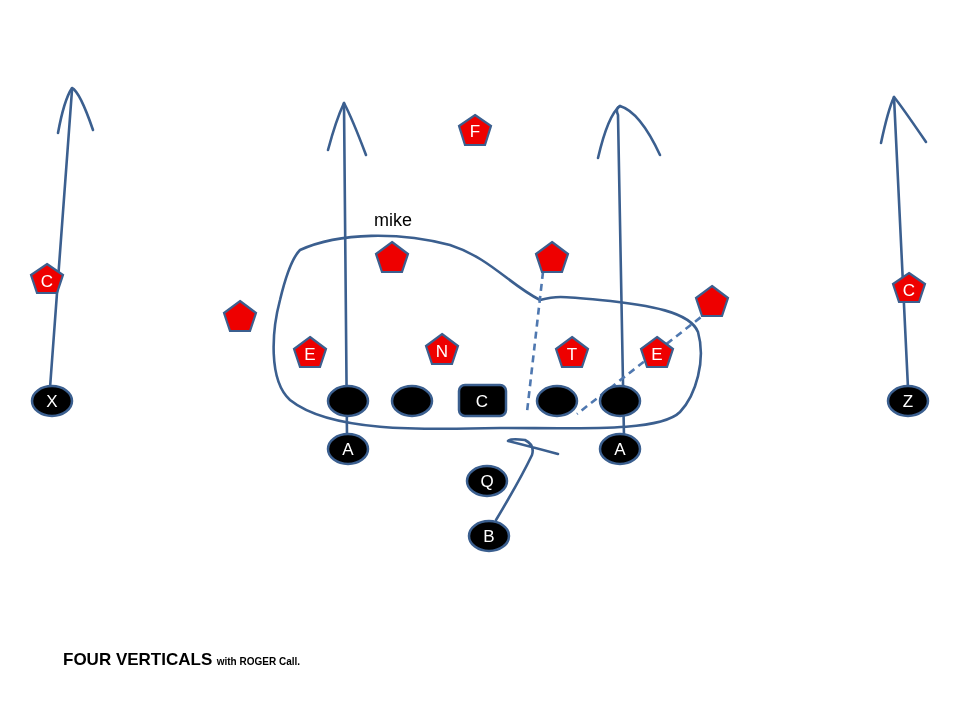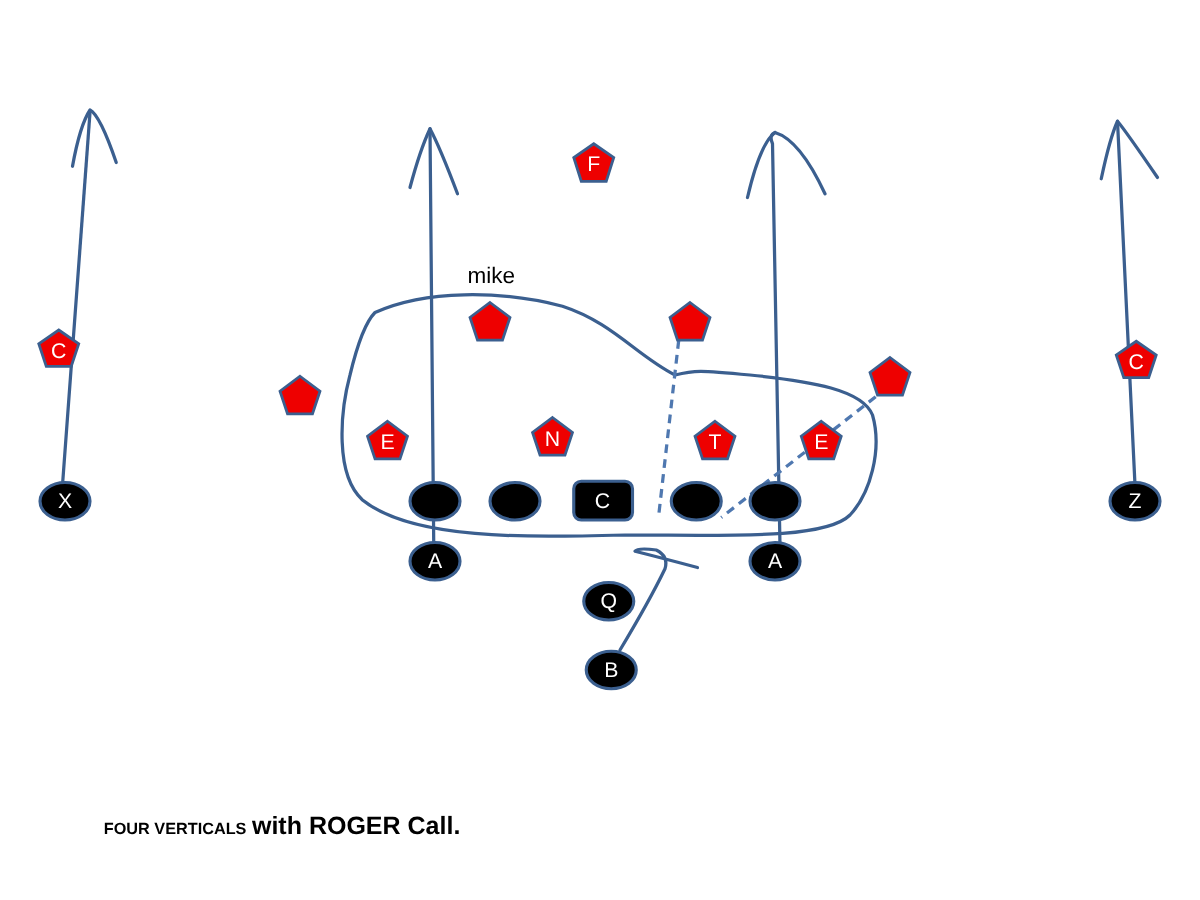--- a/index.html
+++ b/index.html
@@ -6,22 +6,22 @@
     body { width: 960px; height: 720px; position: relative; overflow: hidden; font-family: "Liberation Sans", sans-serif; }
     #canvas { position: absolute; left: 0; top: 0; }
     .route { fill: none; stroke: #3b5f8f; stroke-width: 2.6; stroke-linecap: round; stroke-linejoin: round; }
     .route-dash { fill: none; stroke: #4f78b0; stroke-width: 2.6; stroke-dasharray: 7 5; }
     .blob { fill: none; stroke: #3b5f8f; stroke-width: 2.6; }
     .def { fill: #ee0000; stroke: #3b5f8f; stroke-width: 2.2; }
     .off { fill: #000000; stroke: #3b5f8f; stroke-width: 2.5; }
     .lbl-w { fill: #ffffff; font-family: "Liberation Sans", sans-serif; font-size: 17px; text-anchor: middle; dominant-baseline: central; }
     .lbl-k { fill: #000000; font-family: "Liberation Sans", sans-serif; font-size: 18px; }
     #caption { position: absolute; left: 63px; top: 650px; color: #000; font-family: "Liberation Sans", sans-serif; font-weight: bold; white-space: nowrap; }
-    #caption .big { font-size: 13px; margin-left: 20px; }
-    #caption .small { font-size: 20px; }
+    #caption .big { font-size: 17px; }
+    #caption .small { font-size: 10px; }
   </style>
 </head>
 <body>
 
 <svg id="canvas" width="960" height="720" viewBox="0 0 960 720">
 
   <path class="blob" d="M 300 250 C 340 232, 400 232, 450 245 C 490 258, 510 285, 540 300 C 555 296, 560 296, 600 300 C 650 305, 690 312, 698 332 C 706 360, 696 395, 680 412 C 660 432, 580 428, 500 428 C 420 430, 330 432, 290 400 C 268 380, 272 330, 280 300 C 286 275, 292 258, 300 250 Z"></path>
 
   <path class="route" d="M 50 388 L 72 90"></path>
   <path class="route" d="M 58 133 Q 64 100 72 88 Q 80 92 93 130"></path>

